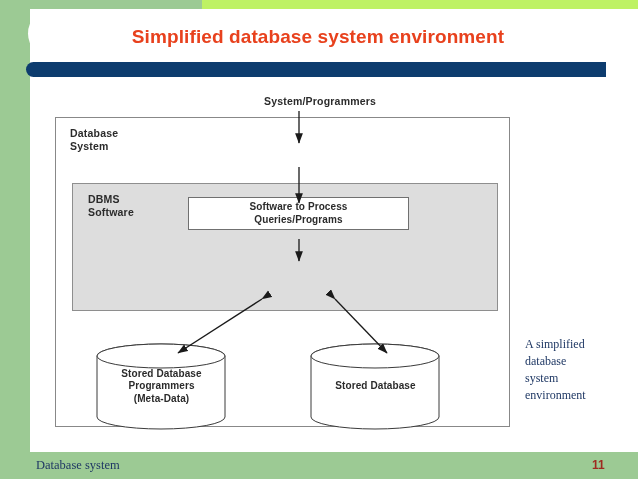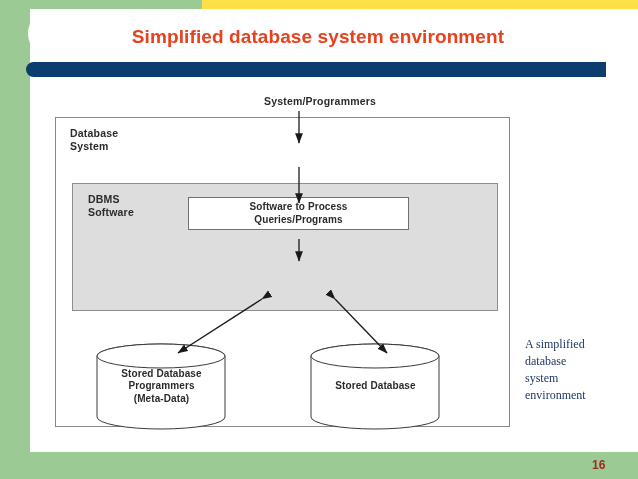--- a/index.html
+++ b/index.html
@@ -5,21 +5,21 @@
   html, body {
     margin: 0;
     padding: 0;
     background: #ffffff;
   }
   #slide {
     position: relative;
     width: 638px;
     height: 479px;
     overflow: hidden;
-    background: #fde047;
+    background: #bef264;
     font-family: "Liberation Sans", sans-serif;
   }
 
   
   .green-left {
     position: absolute;
     left: 0; top: 0;
     width: 30px; height: 479px;
     background: #9cca94;
   }
@@ -279,15 +279,16 @@
     </svg>
   </div>
 
   <div class="side-caption">
     <div>A simplified</div>
     <div>database</div>
     <div>system</div>
     <div>environment</div>
   </div>
 
-  <div class="footer-page">16</div>
+  <div class="footer-left">Database system</div>
+  <div class="footer-page">11</div>
 
 </div>
 
 </body></html>

